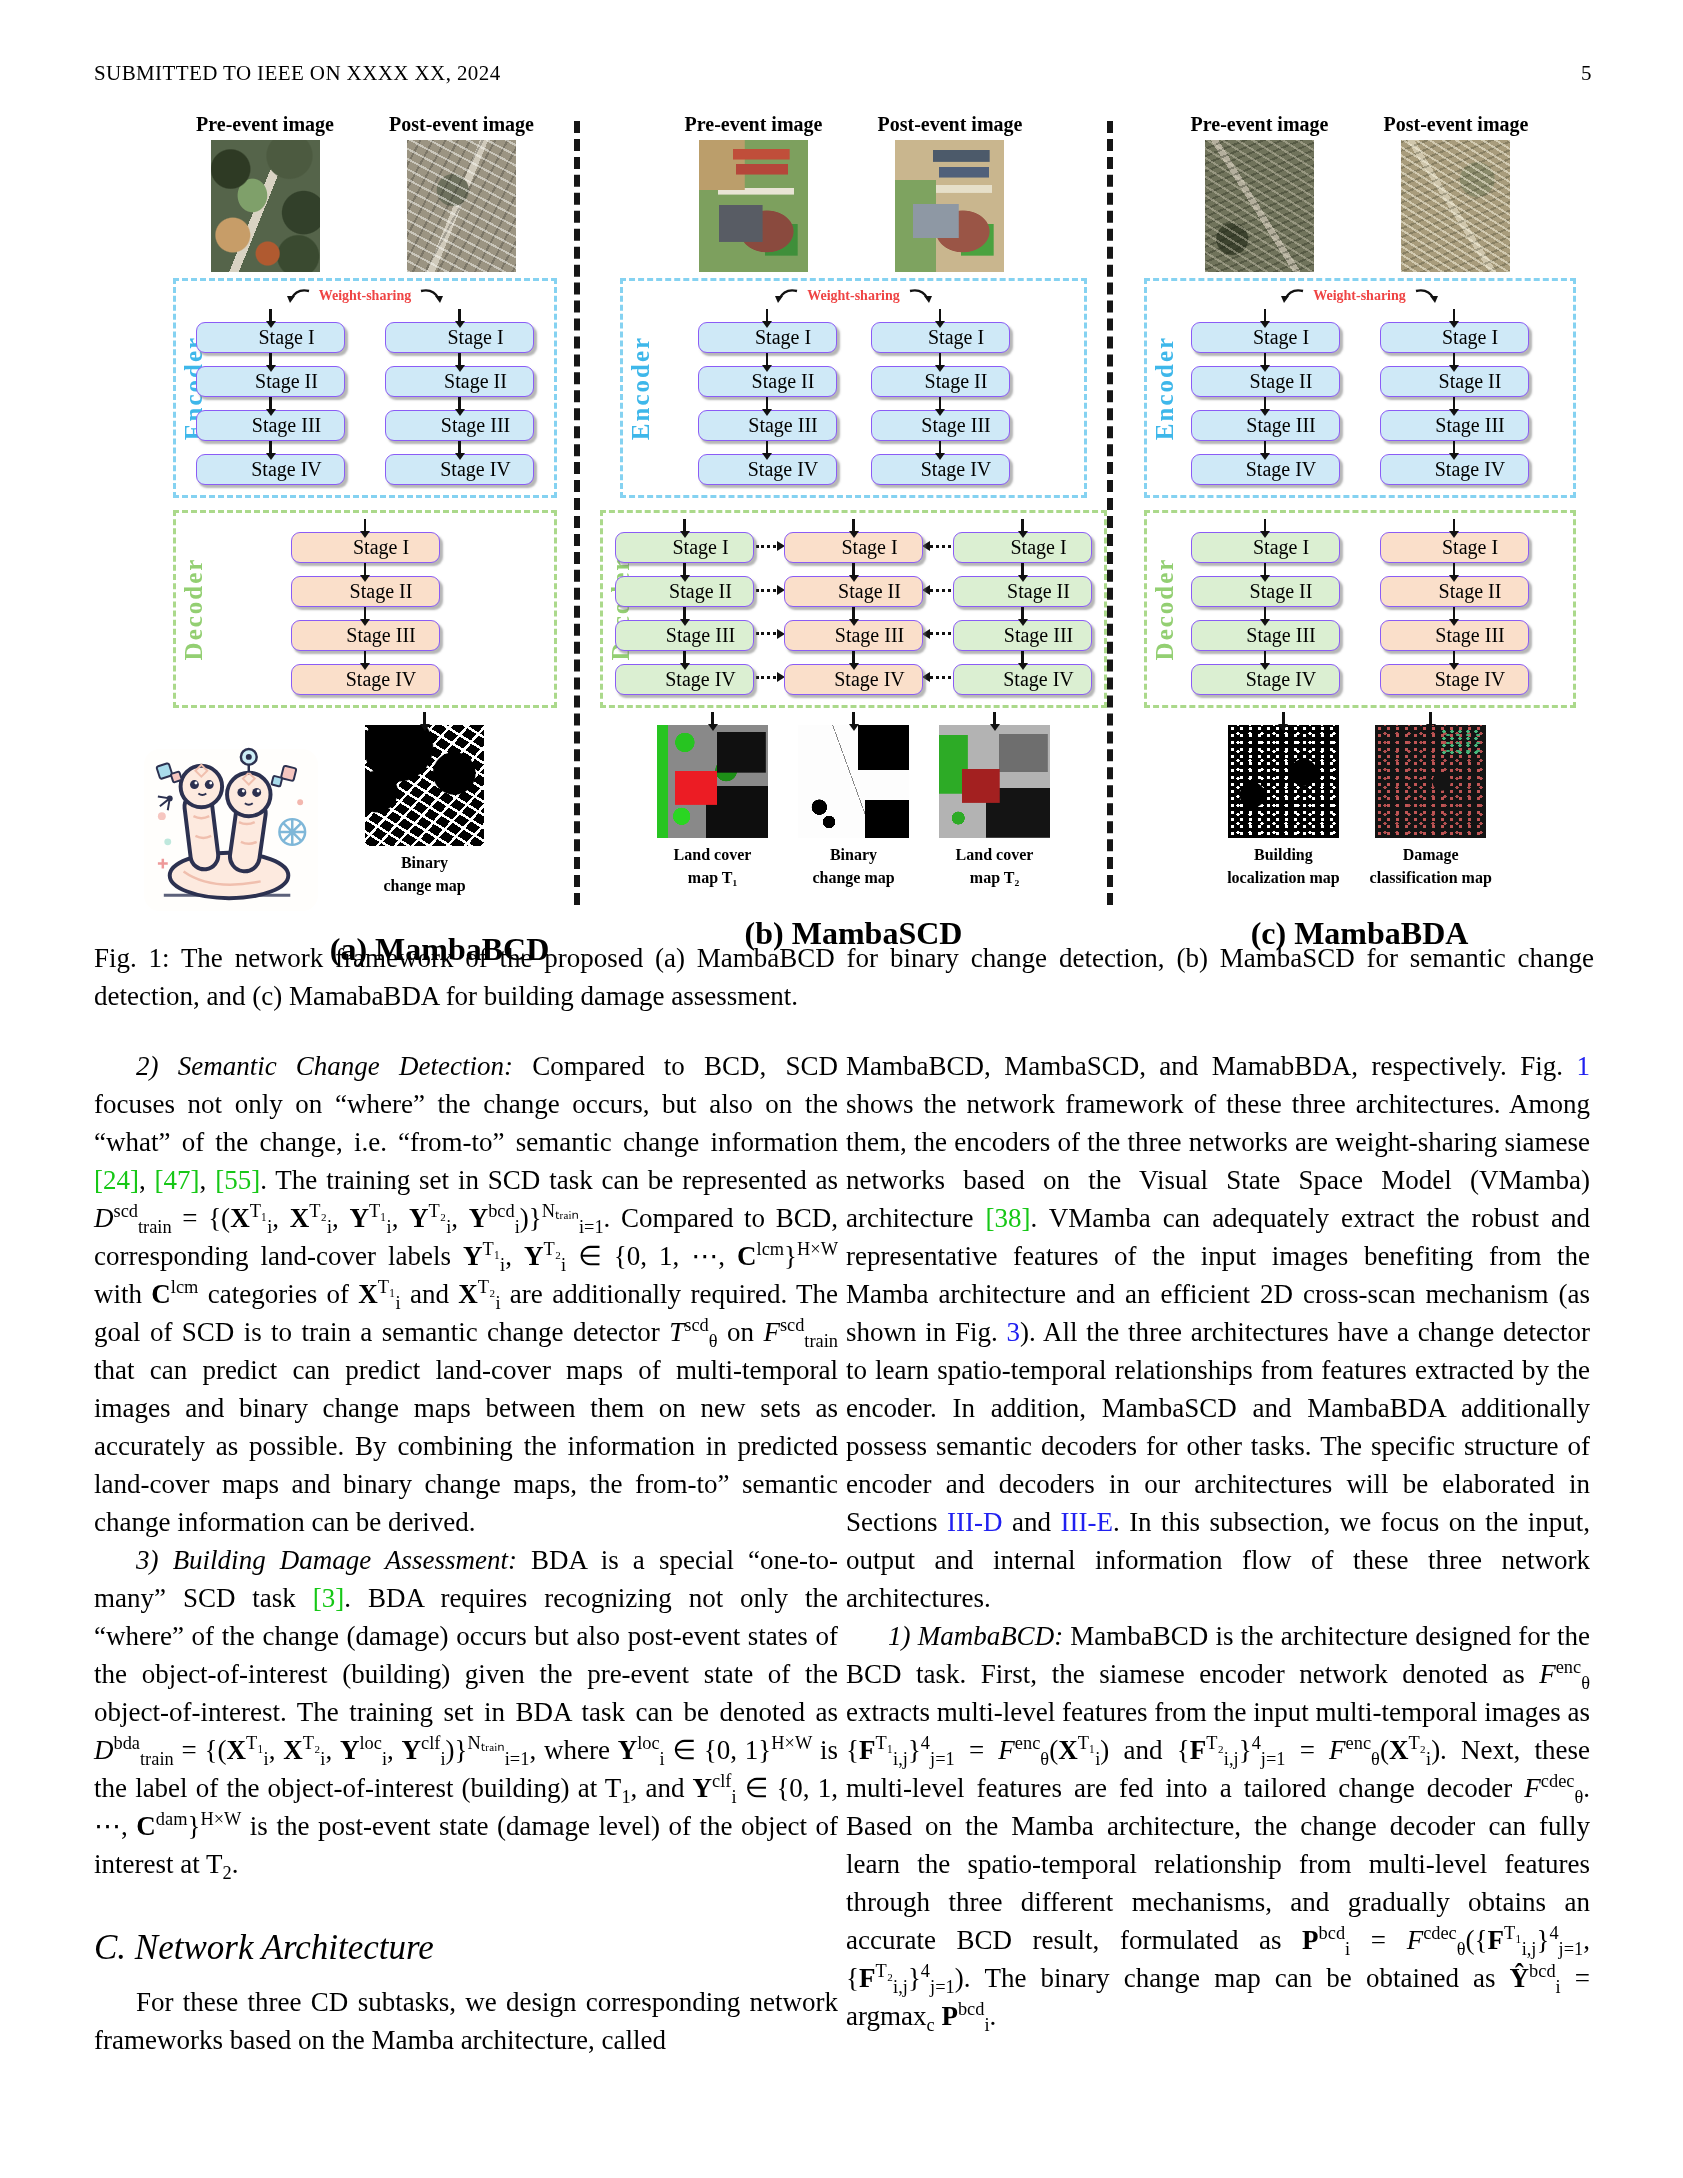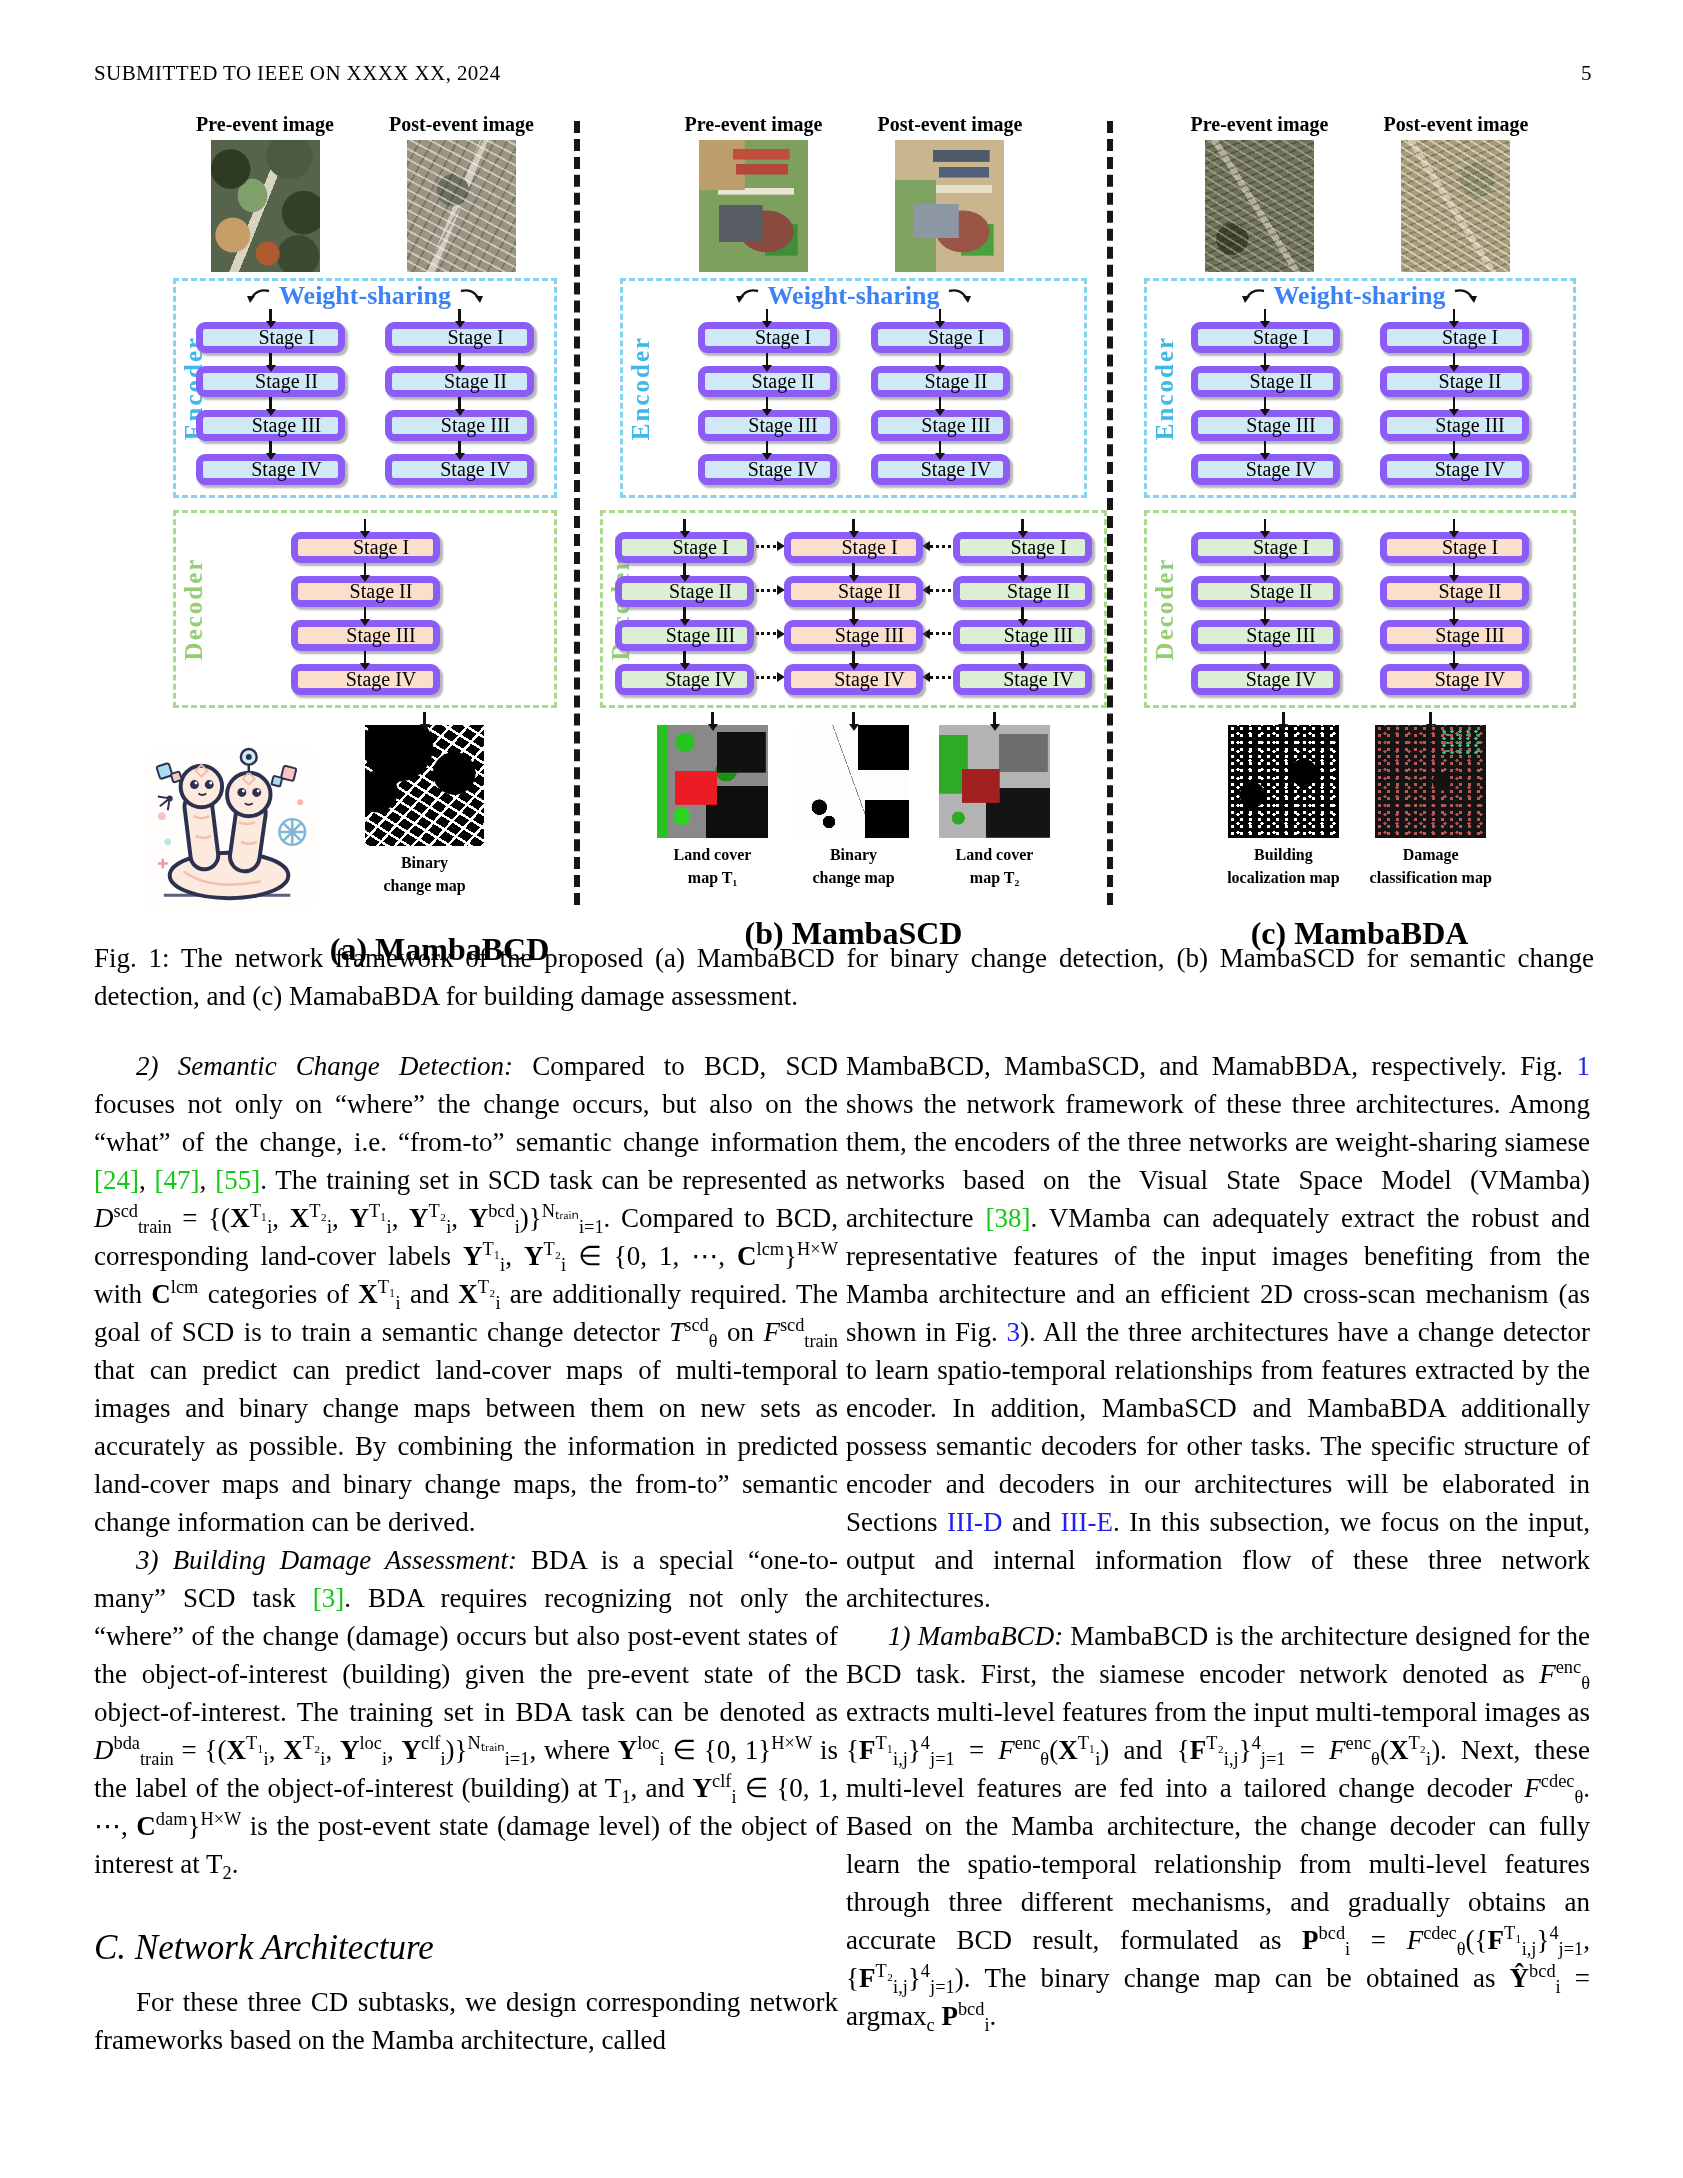--- a/index.html
+++ b/index.html
@@ -18,25 +18,25 @@
   .img-label{font-weight:bold;font-size:20px;margin-bottom:4px;}
   .thumb{width:109px;height:132px;}
 
   .encbox,.decbox{position:relative;box-sizing:border-box;}
   .encbox{margin-top:6px;border:3px dashed #85d2f1;padding:2px 12px 10px;display:flex;flex-direction:column;align-items:center;}
   .decbox{margin-top:12px;border:3px dashed #abd98b;padding:6px 12px 10px;display:flex;align-items:flex-start;justify-content:center;}
   .vlabel{position:absolute;left:4px;top:50%;transform:translateY(-50%) rotate(180deg);writing-mode:vertical-rl;
           font-weight:bold;font-size:25px;letter-spacing:2px;font-family:"Liberation Serif",serif;}
   .enc-l{color:#3eb7ea;} .dec-l{color:#93cf72;}
   .wsrow{display:flex;align-items:center;gap:8px;height:26px;}
-  .ws{color:#3b82f6;font-weight:bold;font-size:26px;}
+  .ws{color:#ef4444;font-weight:bold;font-size:14px;}
   .cols{display:flex;gap:40px;}
   .p1 .enc-cols{gap:34px;} .p1 .dec-cols{gap:0;}
   .stcol{display:flex;flex-direction:column;align-items:center;position:relative;z-index:1;}
-  .stage{width:149px;height:31px;border:7px solid #8b5cf6;border-radius:9px;display:flex;align-items:center;justify-content:center;
+  .stage{width:149px;height:31px;border:1px solid #8b5cf6;border-radius:9px;display:flex;align-items:center;justify-content:center;
          font-size:20px;box-sizing:border-box;box-shadow:2.5px 3px 2px rgba(110,110,110,.5);background:#cfe9f7;padding-left:32px;}
   .p1 .stage{width:139px;}
   .st-blue{background:#cfe9f7;} .st-green{background:#dbefd2;} .st-peach{background:#fadfca;}
   .varr{width:2.6px;height:13px;background:#111;position:relative;margin:0 auto;}
   .varr::after{content:"";position:absolute;left:50%;transform:translateX(-50%);bottom:-6px;border:5.4px solid transparent;border-top:7px solid #111;border-bottom:none;}
   .dotgap{display:flex;flex-direction:column;justify-content:space-between;align-self:stretch;padding:26px 2px 16px;width:30px;box-sizing:border-box;}
   .harr{width:26px;height:0;border-top:3.4px dotted #111;position:relative;}
   .harr.r::after{content:"";position:absolute;right:-3px;top:-6.7px;border:5px solid transparent;border-left:8px solid #111;border-right:none;}
   .harr.l::before{content:"";position:absolute;left:-3px;top:-6.7px;border:5px solid transparent;border-right:8px solid #111;border-left:none;}
   .outrow{display:flex;margin-top:4px;justify-content:center;align-items:flex-start;gap:30px;}

